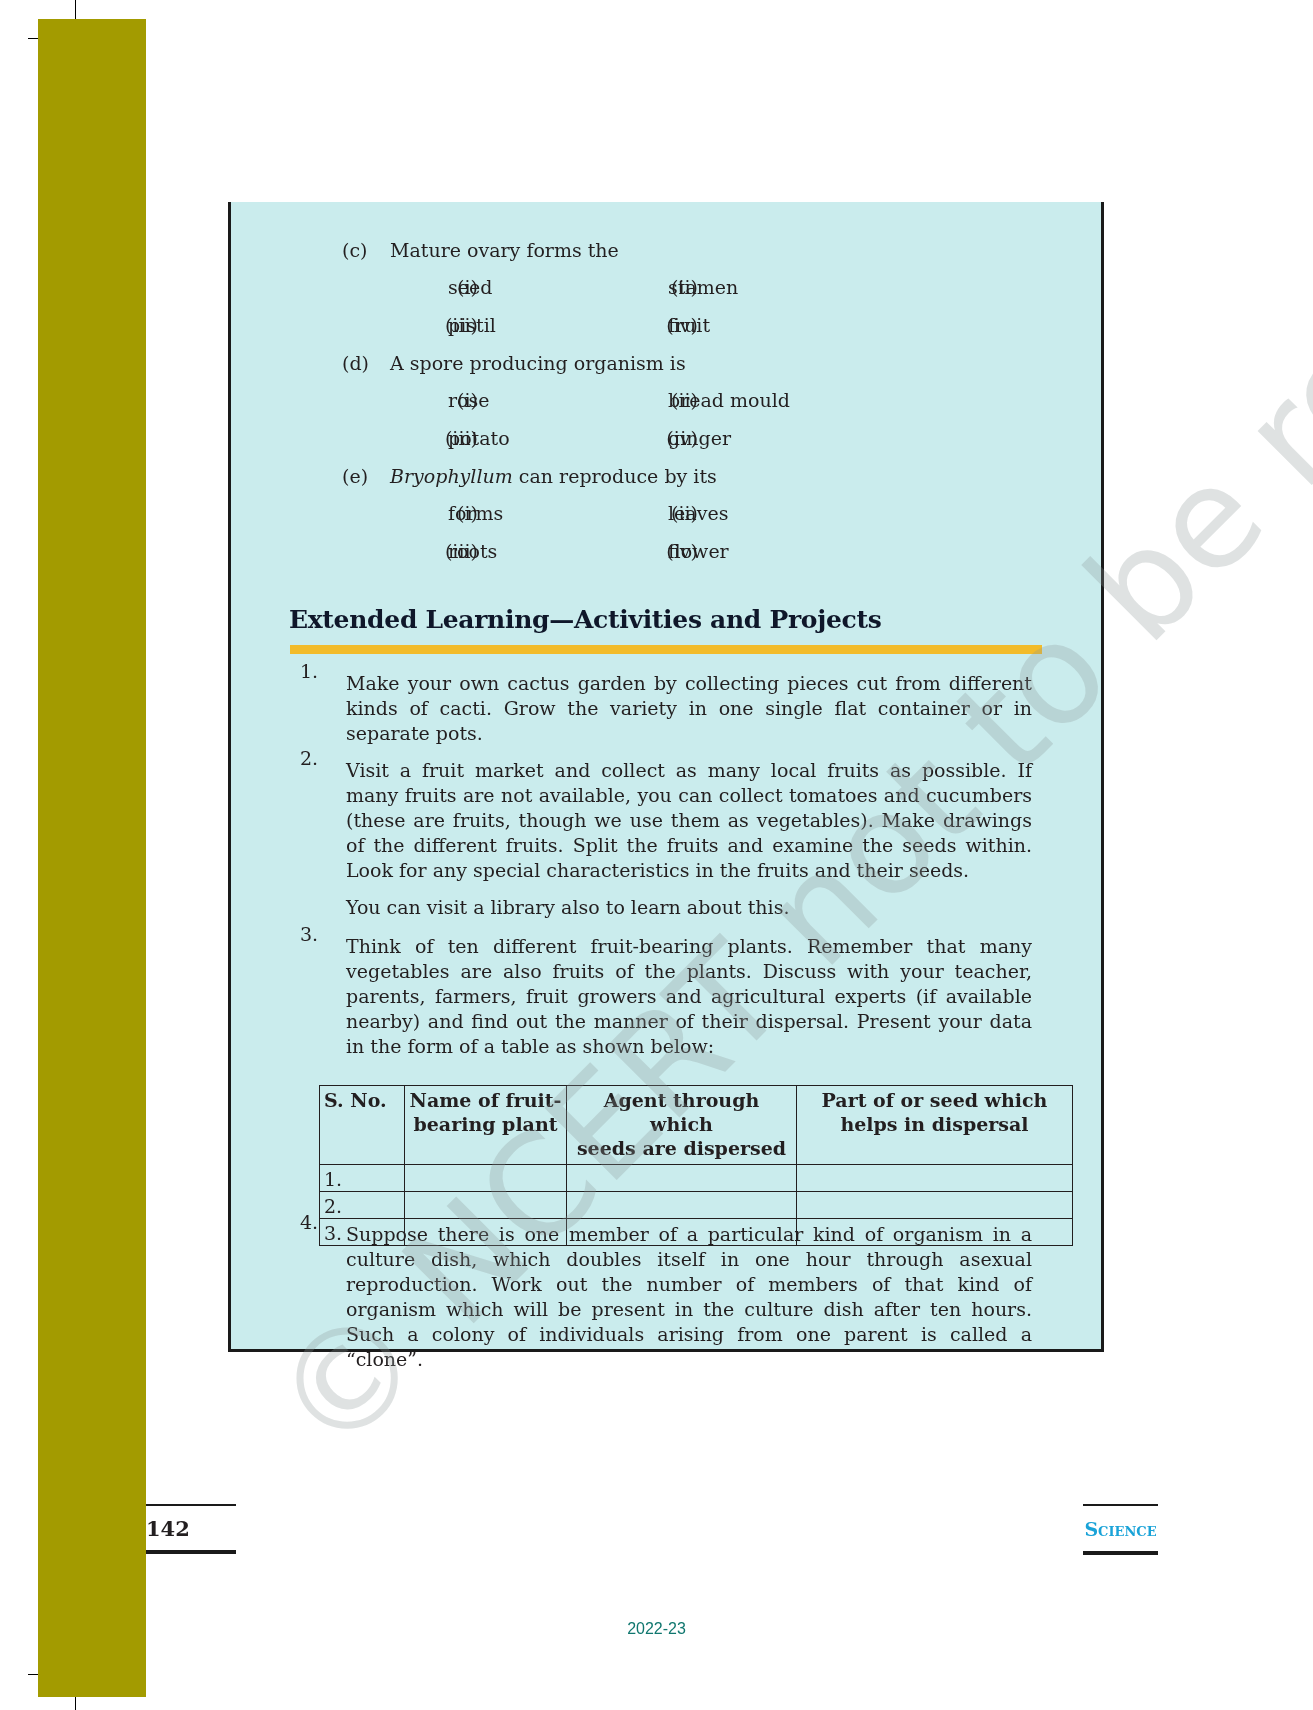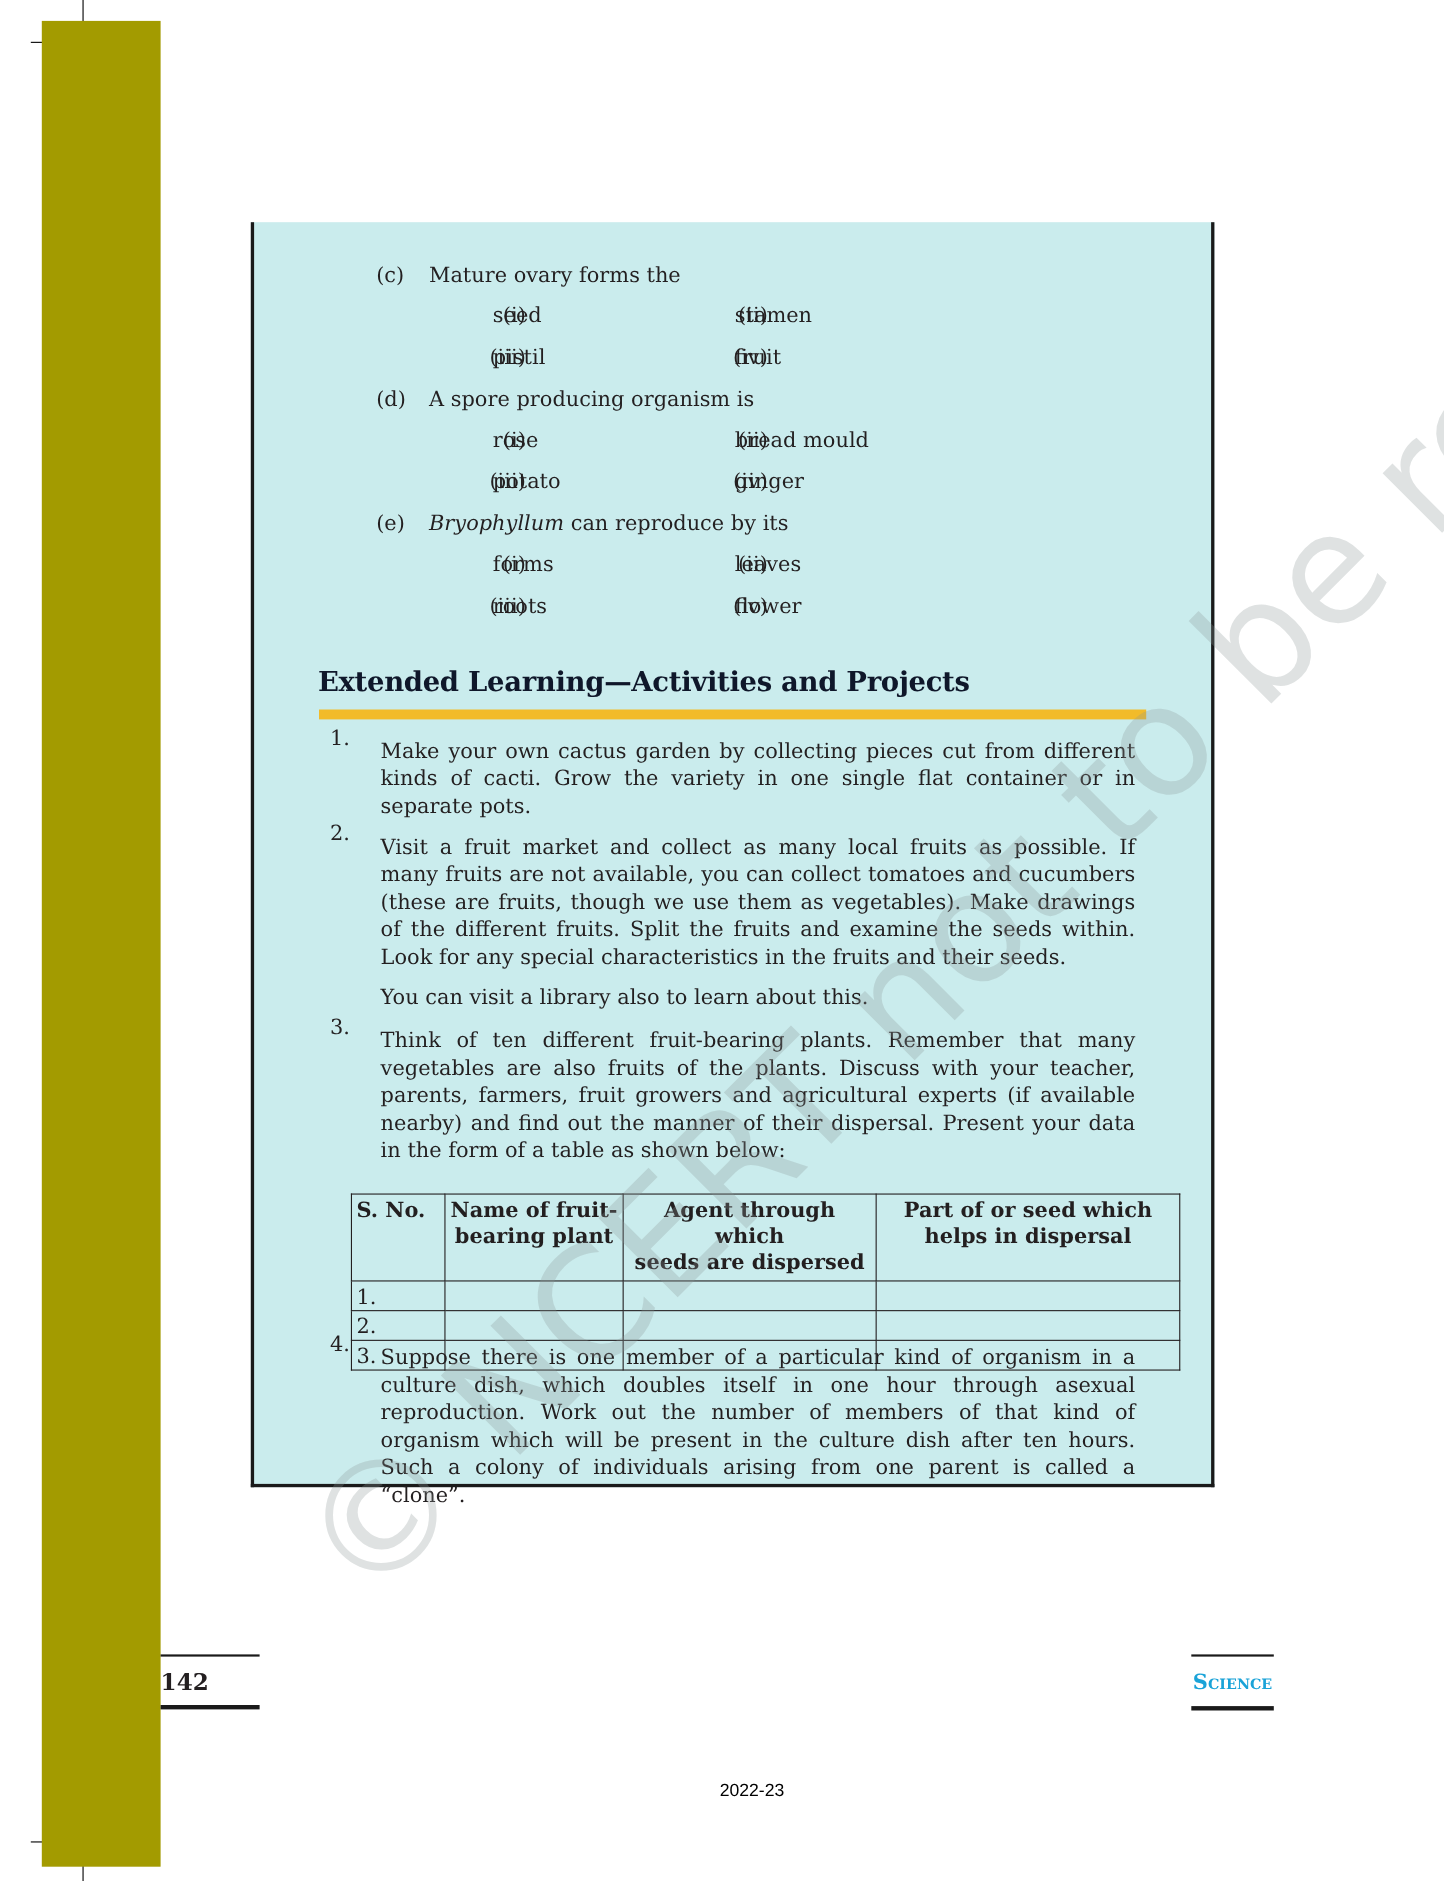--- a/index.html
+++ b/index.html
@@ -58,21 +58,21 @@
   table.disp th { font-weight: bold; padding-top: 2px; padding-bottom: 4px; }
   table.disp th:first-child { text-align: left; }
   table.disp td { height: 22px; padding-top: 2px; }
 
   .footer-page-lines-top { position: absolute; left: 146px; top: 1504px; width: 90px; height: 2px; background: #1a1a1a; }
   .footer-page-num { position: absolute; left: 146px; top: 1516px; width: 90px; text-align: left; font-weight: bold; font-size: 21px; line-height: 26px; }
   .footer-page-lines-bot { position: absolute; left: 146px; top: 1550px; width: 90px; height: 4px; background: #1a1a1a; }
   .footer-sub-top { position: absolute; left: 1083px; top: 1504px; width: 75px; height: 2px; background: #1a1a1a; }
   .footer-subject { position: absolute; left: 1083px; top: 1517px; width: 75px; text-align: center; font-weight: bold; font-size: 19px; line-height: 24px; color: #1aa3d8; font-variant: small-caps; }
   .footer-sub-bot { position: absolute; left: 1083px; top: 1551px; width: 75px; height: 4px; background: #1a1a1a; }
-  .footer-year { position: absolute; left: 600px; top: 1619px; width: 113px; text-align: right; font-family: "Liberation Sans", sans-serif; font-size: 16px; line-height: 20px; color: #000000; }
+  .footer-year { position: absolute; left: 600px; top: 1619px; width: 113px; text-align: center; font-family: "Liberation Sans", sans-serif; font-size: 16px; line-height: 20px; color: #0f766e; }
 </style>
 </head>
 <body>
 
 <div class="crop-tl-v"></div>
 <div class="crop-tl-h"></div>
 <div class="crop-bl-v"></div>
 <div class="crop-bl-h"></div>
 <div class="side-band"></div>
 

